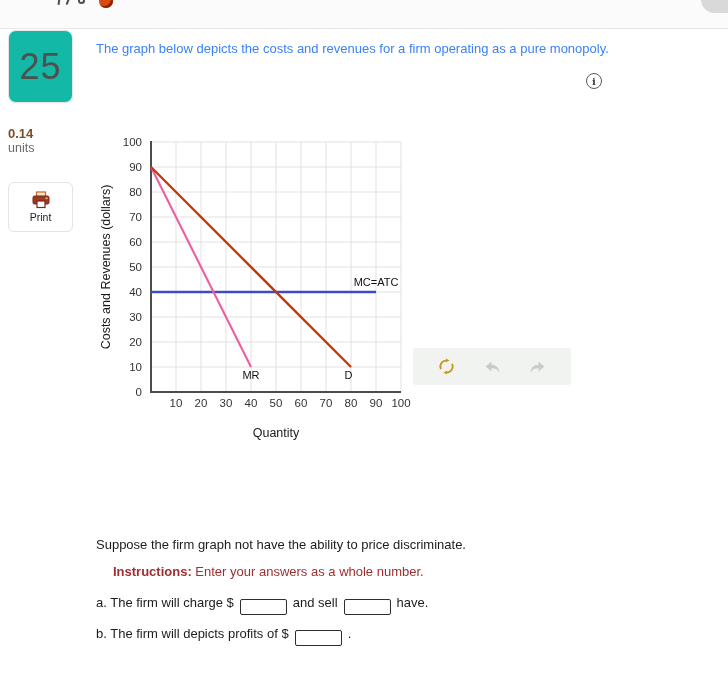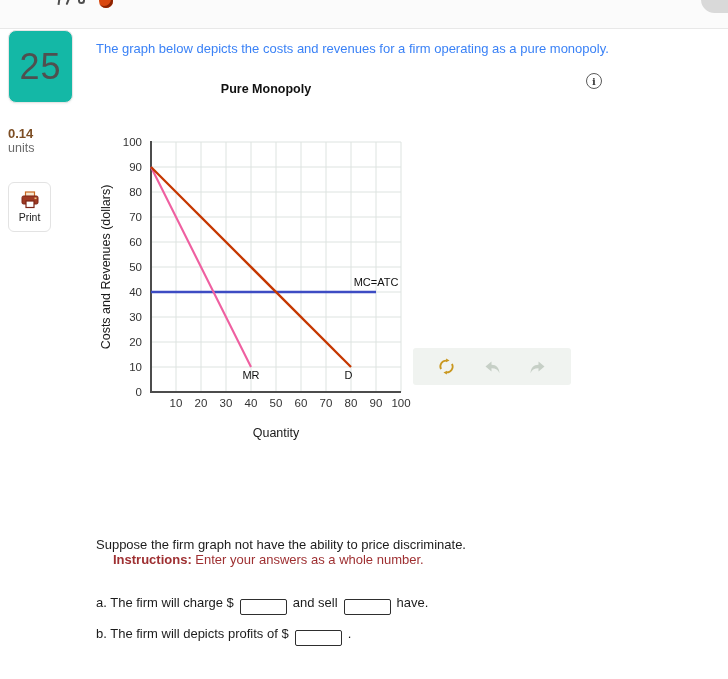--- a/index.html
+++ b/index.html
@@ -21,21 +21,21 @@
     border-radius:14px; background:#d9d9d9; }
 
   
   .qnum-box { position:absolute; left:8px; top:30px; width:65px; height:73px;
     background:#14b8a6; border:1px solid #e5e5e5; border-radius:8px;
     box-shadow:0 1px 2px rgba(0,0,0,.05); display:flex; align-items:center; justify-content:center; }
   .qnum-box span { font-size:36px; color:#4f4f4f; letter-spacing:1px; }
   .points { position:absolute; left:8px; top:126px; line-height:15px; }
   .pts-val { font-size:13px; color:#7d4e24; font-weight:bold; }
   .pts-lbl { font-size:12.5px; color:#6b6b6b; }
-  .print-btn { position:absolute; left:8px; top:182px; width:43px; height:50px;
+  .print-btn { position:absolute; left:8px; top:182px; width:65px; height:50px;
     background:#fff; border:1px solid #e3e3e3; border-radius:6px; cursor:pointer;
     display:flex; flex-direction:column; align-items:center; justify-content:center; gap:2px;
     font-family:"Liberation Sans", sans-serif; }
   .print-btn span { font-size:10.5px; color:#222; }
 
   
   .prompt { position:absolute; left:96px; top:41px; width:570px; font-size:13px; color:#3b82f6; }
   .chart-title { position:absolute; left:141px; top:82px; width:250px;
     text-align:center; font-size:12.5px; font-weight:bold; color:#111; }
   .info-icon { position:absolute; left:586px; top:73px; width:16px; height:16px;
@@ -50,21 +50,21 @@
   
   .gtoolbar { position:absolute; left:413px; top:348px; width:158px; height:37px;
     background:#f0f3f0; border-radius:3px; display:flex; align-items:center;
     justify-content:space-around; padding:0 10px; }
   .gtool-btn { background:none; border:none; cursor:pointer; width:24px; height:24px;
     display:flex; align-items:center; justify-content:center; padding:0; }
 
   
   .qrow { position:absolute; left:96px; font-size:13px; color:#1c1c1c; white-space:nowrap; }
   .r-suppose1 { top:537px; }
-  .r-instr { top:552px; color:#9e2f31;padding-left:17px; }
+  .r-instr { top:564px; color:#9e2f31;padding-left:17px; }
   .r-instr b { color:#9e2f31; }
   .r-a { top:595px; }
   .r-b { top:626px; }
   .r-suppose2 { top:658px; }
   .ans-input { display:inline-block; width:47px; height:16px; border:1.3px solid #2e2e2e;
     border-radius:2px; background:#fff; vertical-align:-4px; margin:0 6px;
     font-size:12px; padding:0 3px; font-family:"Liberation Sans", sans-serif; }
 </style>
 </head>
 <body>
@@ -90,21 +90,20 @@
     <svg width="20" height="18" viewBox="0 0 20 18">
       <rect x="5.5" y="1" width="9" height="4.5" fill="#f6e7cf" stroke="#c9681f" stroke-width="1.2"></rect>
       <rect x="2" y="5" width="16" height="8" rx="1.5" fill="#9e3a23" stroke="#7c2517" stroke-width="1"></rect>
       <rect x="14.5" y="6.5" width="2" height="1.6" fill="#f0c27c"></rect>
       <rect x="6" y="10" width="8" height="6.5" fill="#ffffff" stroke="#7c2517" stroke-width="1.2"></rect>
     </svg>
     <span>Print</span>
   </button>
 
   <p class="prompt">The graph below depicts the costs and revenues for a firm operating as a pure monopoly.</p>
-  <div class="chart-title">Pure Monopoly</div>
   <div class="info-icon">
     <span>i</span>
   </div>
 
   <svg id="chart" width="322" height="314">
       <line x1="80" y1="10" x2="80" y2="260" stroke="#dde3e0" stroke-width="1"></line>
       <line x1="105" y1="10" x2="105" y2="260" stroke="#dde3e0" stroke-width="1"></line>
       <line x1="130" y1="10" x2="130" y2="260" stroke="#dde3e0" stroke-width="1"></line>
       <line x1="155" y1="10" x2="155" y2="260" stroke="#dde3e0" stroke-width="1"></line>
       <line x1="180" y1="10" x2="180" y2="260" stroke="#dde3e0" stroke-width="1"></line>

